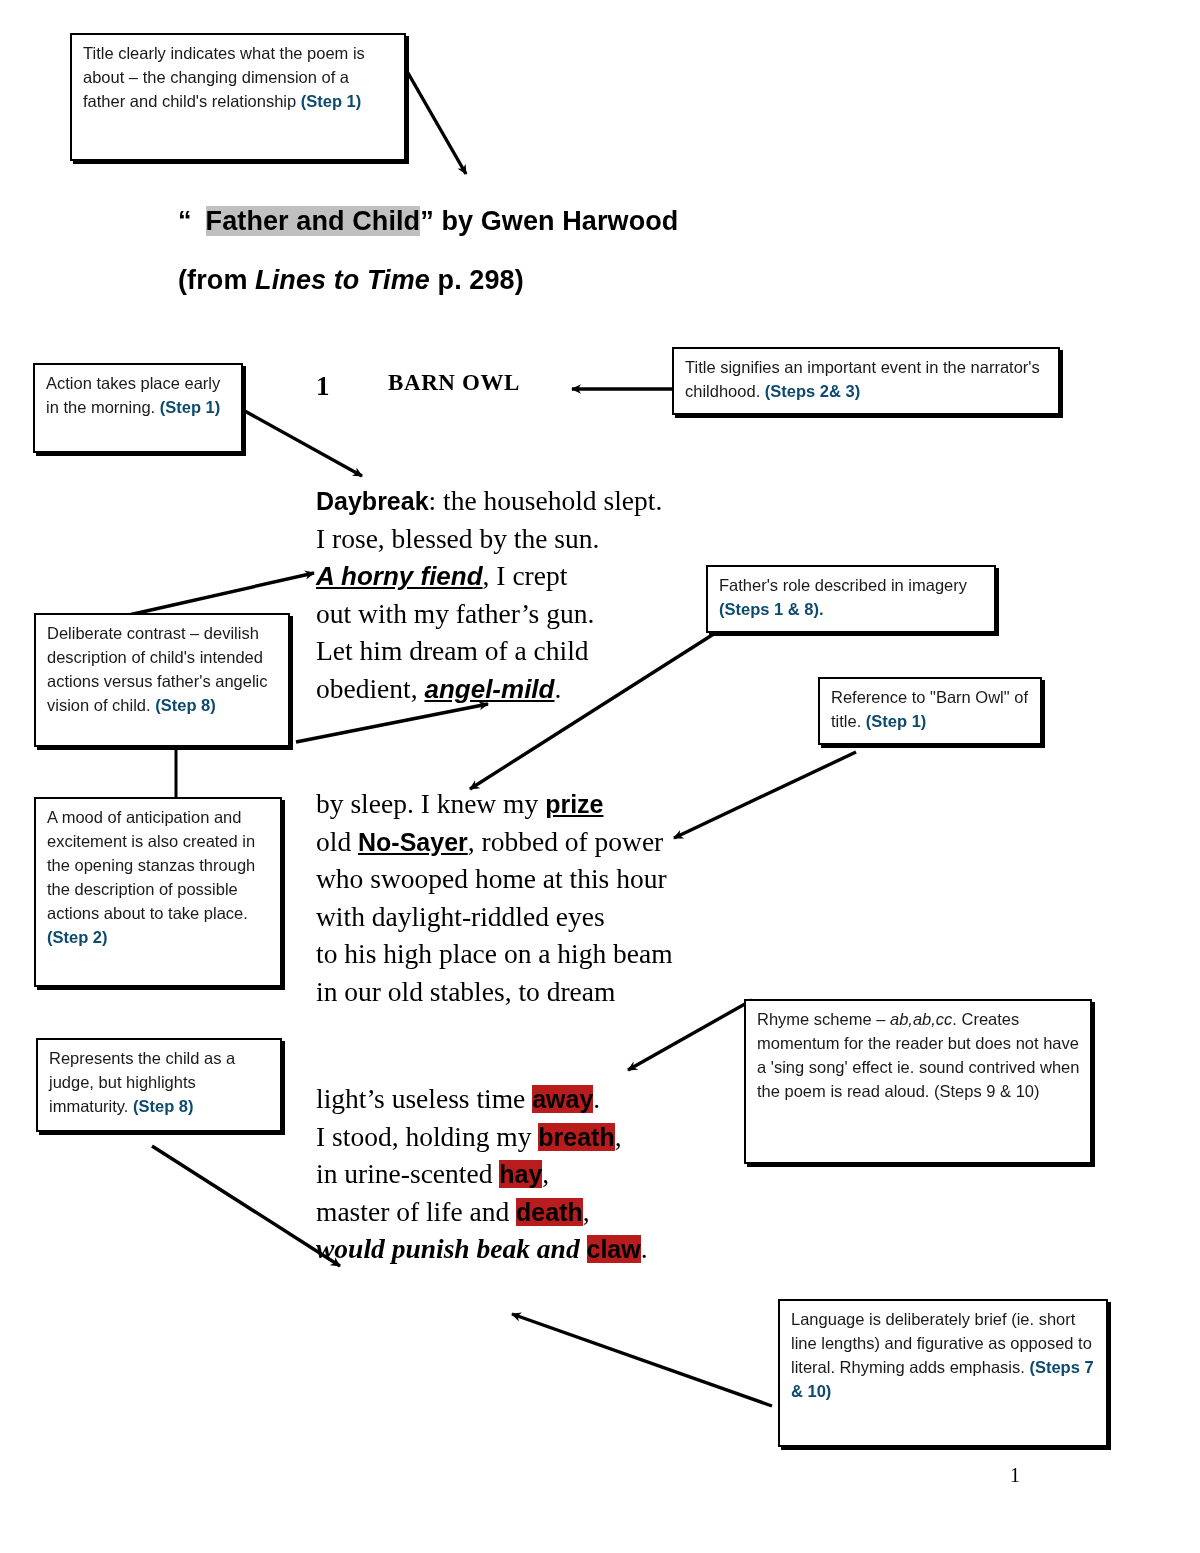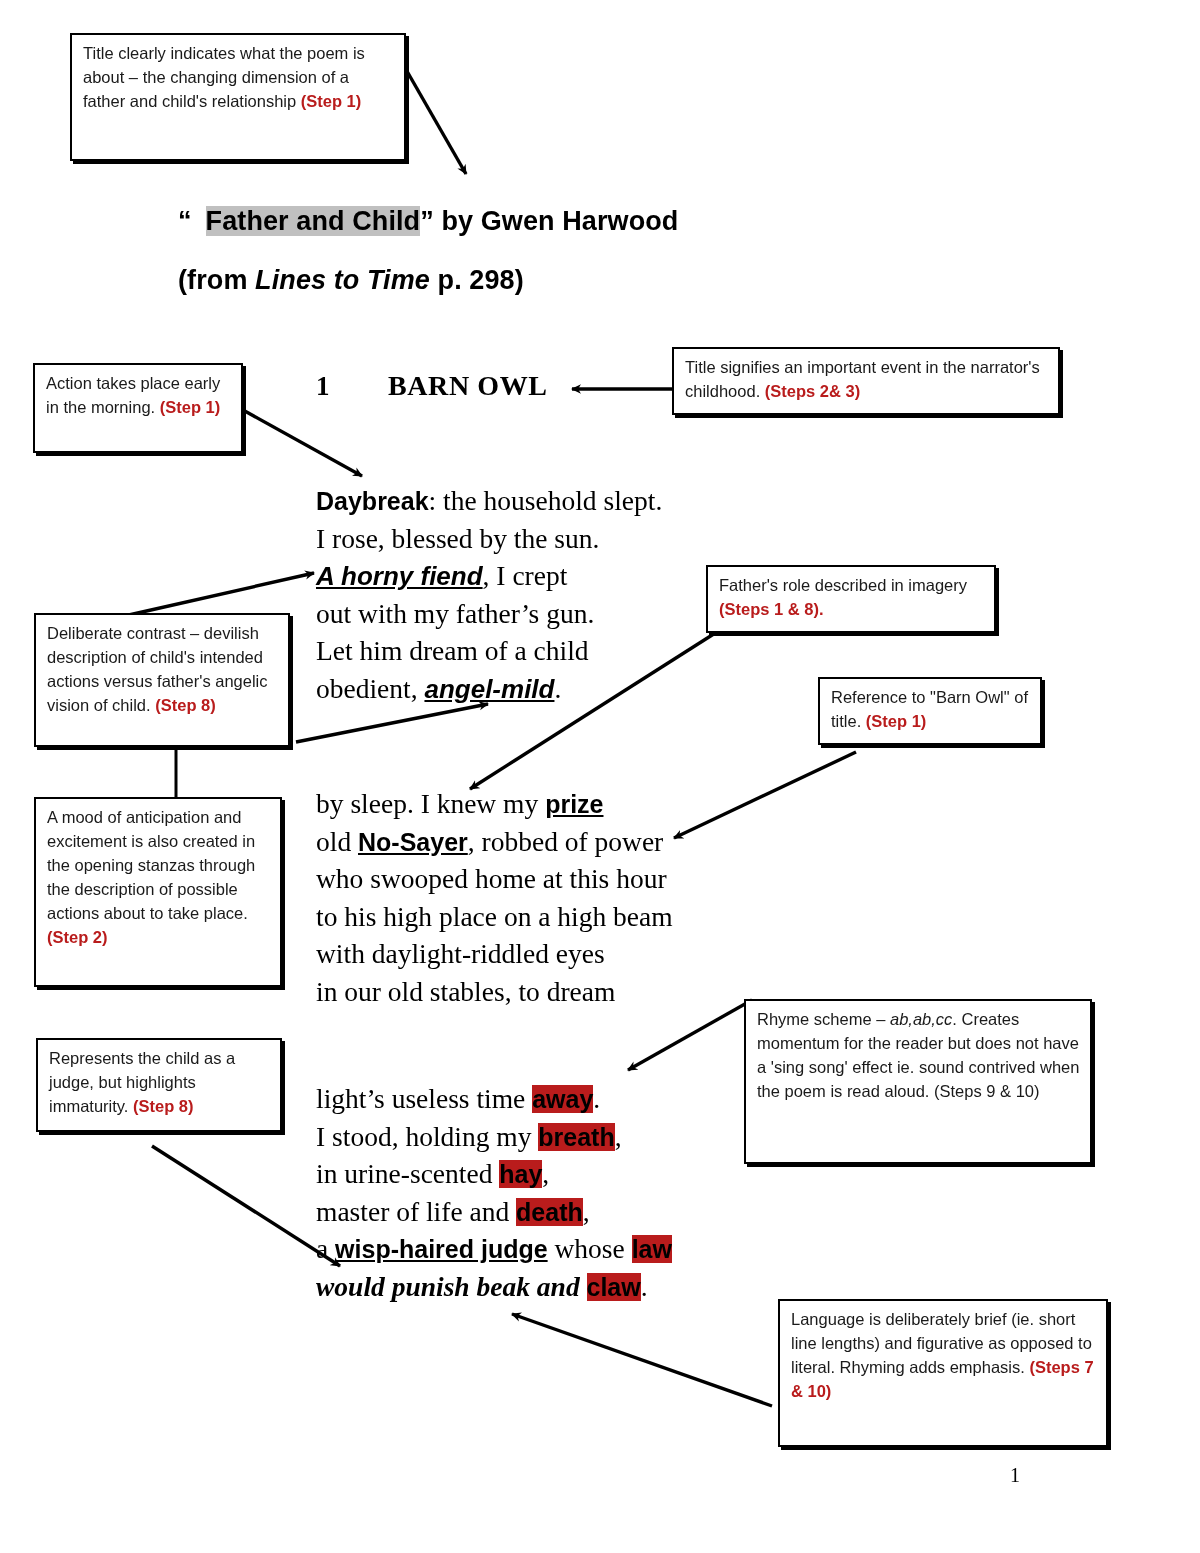--- a/index.html
+++ b/index.html
@@ -26,21 +26,21 @@
     background: #ffffff;
     border: 2px solid #000;
     box-shadow: 3px 3px 0 #000;
     font-family: "Liberation Sans", sans-serif;
     font-size: 16.5px;
     line-height: 1.45;
     color: #1a1a1a;
     padding: 7px 9px 7px 11px;
     z-index: 5;
   }
-  .note b { font-weight: bold; color: #b91c1c; }
+  .note b { font-weight: bold; color: #0c4a6e; }
   .note i { font-style: italic; margin-top: 39px; }
   .note.clip { overflow: hidden; }
 
   
   .heading {
     position: absolute;
     font-family: "Liberation Sans", sans-serif;
     font-weight: bold;
     font-size: 27px;
     letter-spacing: .1px;
@@ -57,21 +57,21 @@
   .sectnum {
     position: absolute;
     font-family: "Liberation Serif", serif;
     font-weight: bold;
     font-size: 27px;
   }
   .sectitle {
     position: absolute;
     font-family: "Liberation Serif", serif;
     font-weight: bold;
-    font-size: 28px;
+    font-size: 23px;
     letter-spacing: .6px;
     white-space: nowrap;
   }
 
   .stanza {
     position: absolute;
     font-family: "Liberation Serif", serif;
     font-size: 27.5px;
     line-height: 39px;
     white-space: nowrap;
@@ -194,29 +194,28 @@
       <div class="line"><span class="sbiu">A horny fiend</span><span>, I crept</span></div>
       <div class="line"><span>out with my father’s gun.</span></div>
       <div class="line"><span>Let him dream of a child</span></div>
       <div class="line"><span>obedient, </span><span class="sbiu">angel-mild</span><span>.</span></div>
     </div>
 
   <div class="stanza" id="stanza2" style="left:316px; top:784px;">
       <div class="line"><span>by sleep.  I knew my </span><span class="sbu">prize</span></div>
       <div class="line"><span>old </span><span class="sbu">No-Sayer</span><span>, robbed of power</span></div>
       <div class="line"><span>who swooped home at this hour</span></div>
+      <div class="line"><span>with daylight-riddled eyes</span></div>
       <div class="line"><span>to his high place on a high beam</span></div>
-      <div class="line"><span>with daylight-riddled eyes</span></div>
       <div class="line"><span>in our old stables, to dream</span></div>
     </div>
 
   <div class="stanza" id="stanza3" style="left:316px; top:1079px;">
       <div class="line"><span>light’s useless time </span><span class="sb mark">away</span><span>.</span></div>
       <div class="line"><span>I stood, holding my </span><span class="sb mark">breath</span><span>,</span></div>
       <div class="line"><span>in urine-scented </span><span class="sb mark">hay</span><span>,</span></div>
       <div class="line"><span>master of life and </span><span class="sb mark">death</span><span>,</span></div>
-      <div class="line"><span>a </span><span class="sbu">wisp-haired judge</span><span> whose </span><span class="sb mark">law</span></div>
       <div class="line"><span class="serif-bi">would punish beak and </span><span class="sb mark">claw</span><span>.</span></div>
     </div>
 
   <div class="pagenum" style="left:1010px; top:1464px;">1</div>
 
 </div>
 
 </body></html>

